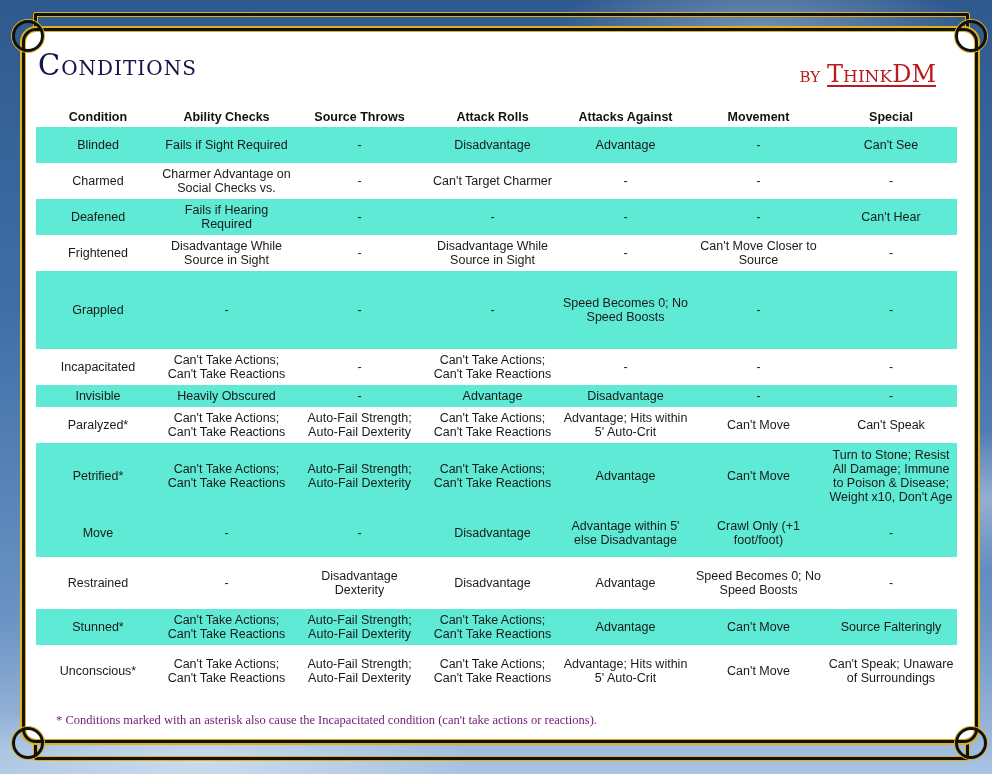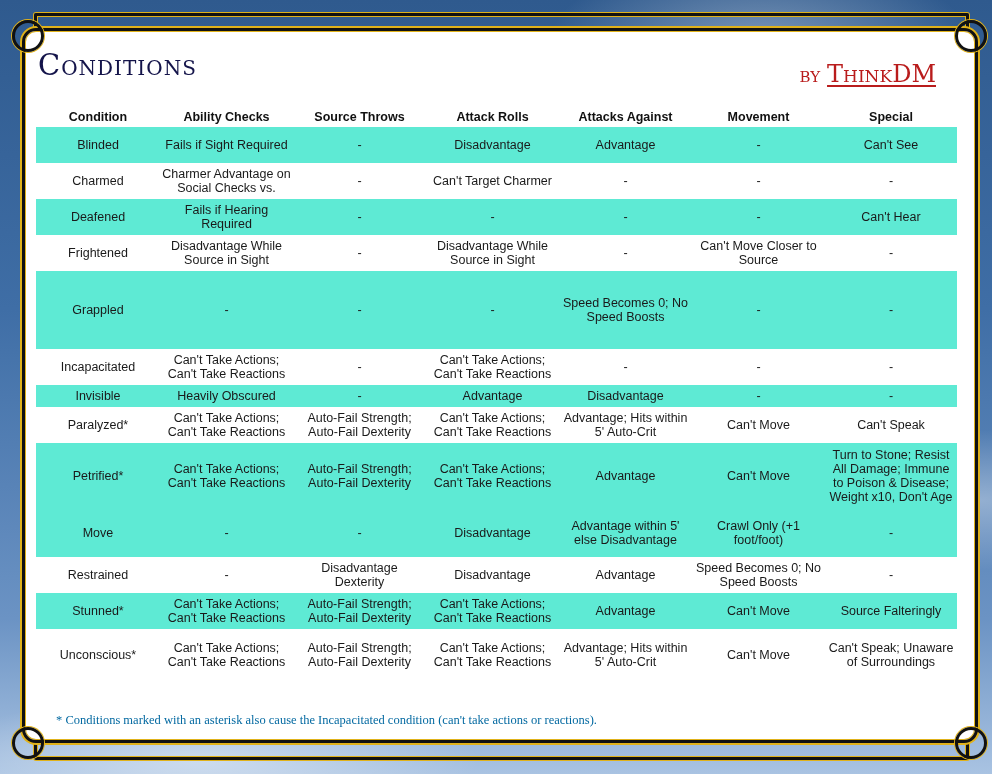--- a/index.html
+++ b/index.html
@@ -47,21 +47,21 @@
     border-collapse: collapse; table-layout: fixed;
     font-family: "Liberation Sans", sans-serif; font-size:12.5px; color:#1a1a1a;
   }
   table.cond th {
     font-weight:bold; font-size:12.5px; height:21px; padding:0; text-align:center; color:#111;
   }
   table.cond td { text-align:center; padding:0 2px; line-height:14px; }
   tr.alt td { background:#5eead4; }
   .footnote {
     position:absolute; left:56px; top:713px;
-    font-family: "Liberation Serif", serif; font-size:12.5px; color:#0369a1;
+    font-family: "Liberation Serif", serif; font-size:12.5px; color:#701a75;
   }
 </style>
 </head>
 <body>
 
 <div class="frame-outer"></div>
 <div class="panel"></div>
 <div class="corner c-tl"></div>
 <div class="corner c-tr"></div>
 <div class="corner c-bl"></div>
@@ -178,21 +178,21 @@
       </tr>
       <tr class="alt" style="height: 49px;">
         <td>Move</td>
         <td>-</td>
         <td>-</td>
         <td>Disadvantage</td>
         <td>Advantage within 5' else Disadvantage</td>
         <td>Crawl Only (+1 foot/foot)</td>
         <td>-</td>
       </tr>
-      <tr style="height: 36px;">
+      <tr style="height: 52px;">
         <td>Restrained</td>
         <td>-</td>
         <td>Disadvantage Dexterity</td>
         <td>Disadvantage</td>
         <td>Advantage</td>
         <td>Speed Becomes 0; No Speed Boosts</td>
         <td>-</td>
       </tr>
       <tr class="alt" style="height: 36px;">
         <td>Stunned*</td>

